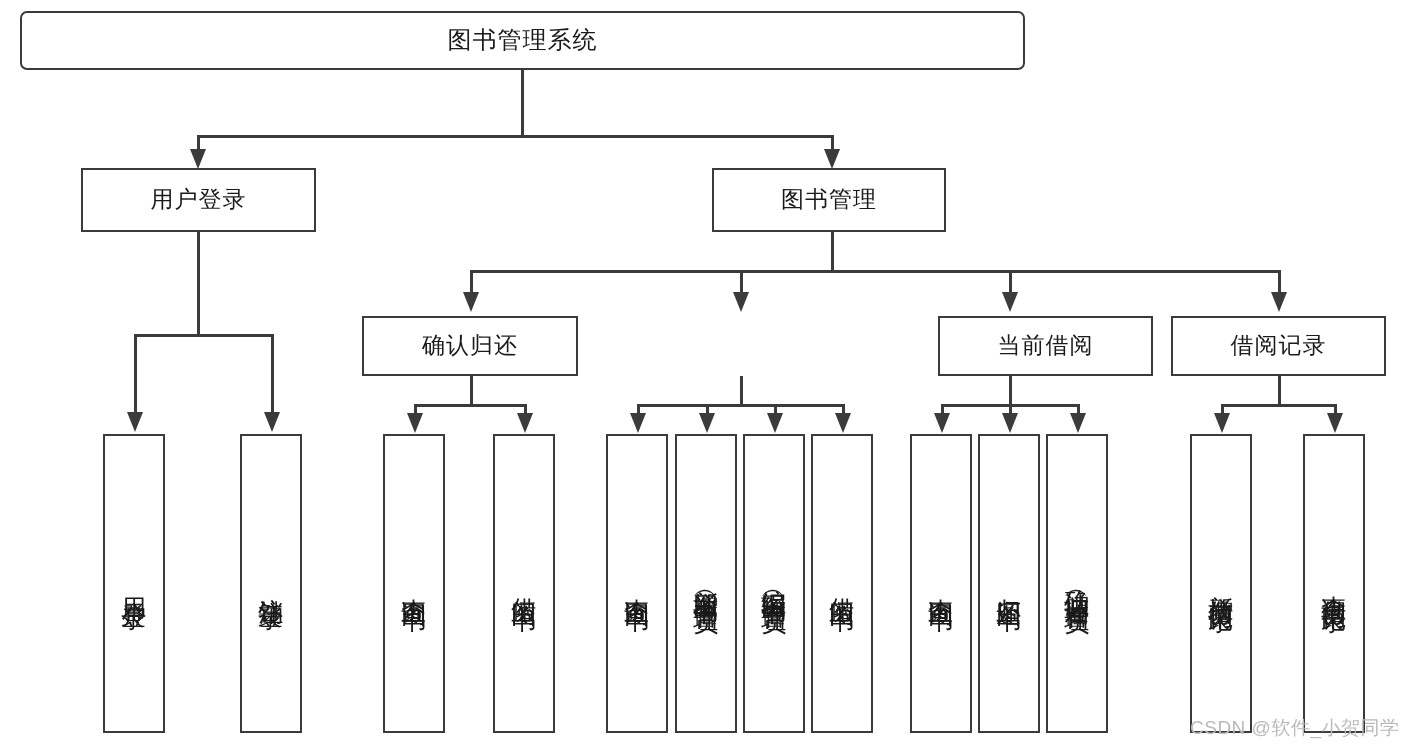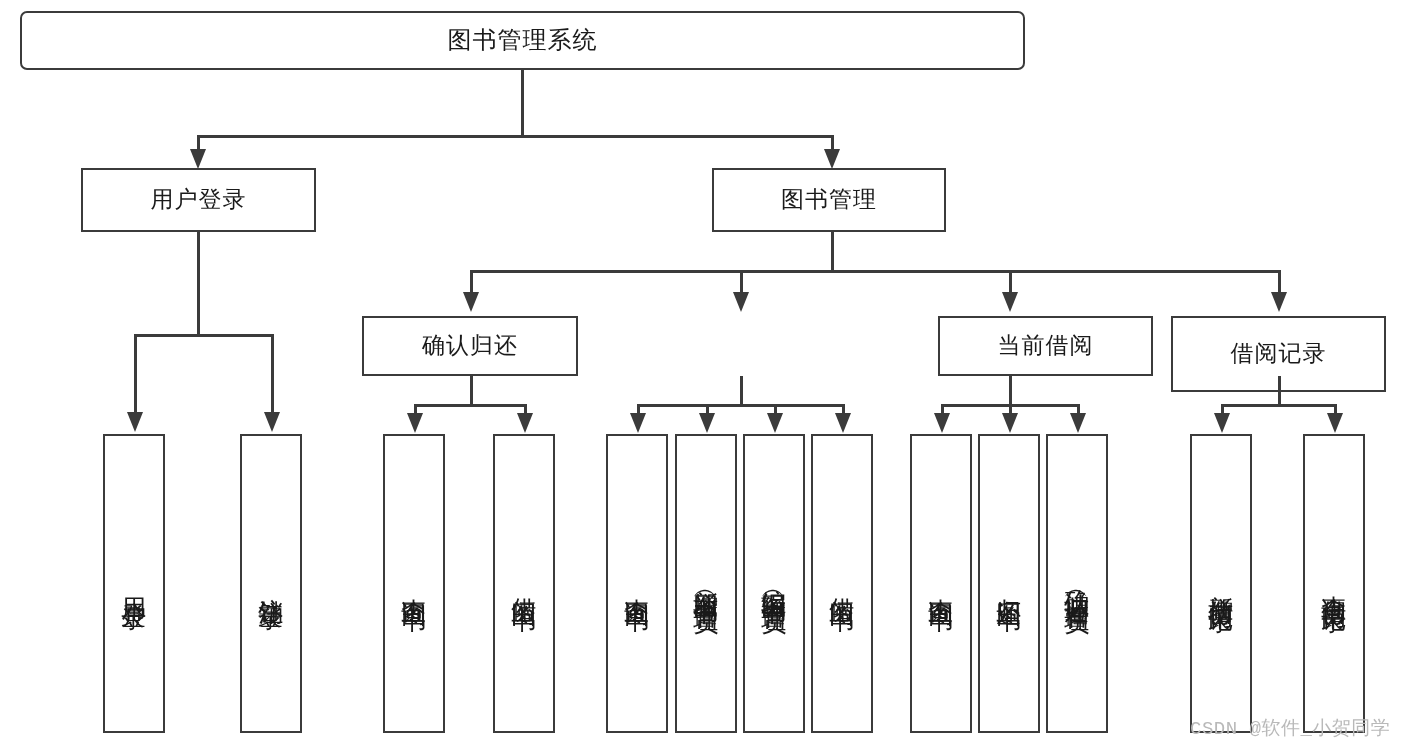--- a/index.html
+++ b/index.html
@@ -119,21 +119,21 @@
   <div class="arrow" style="left:1002px; top:292px;"></div>
   <div class="edge v" style="left:1278px; top:270px; height:24px;"></div>
   <div class="arrow" style="left:1271px; top:292px;"></div>
 
   <div class="node horiz" style="left:362px; top:316px; width:216px; height:60px;">
     <span>确认归还</span>
   </div>
   <div class="node horiz" style="left:902px; top:316px; width:215px; height:60px;margin-left:36px;">
     <span>当前借阅</span>
   </div>
-  <div class="node horiz" style="left:1171px; top:316px; width:215px; height:76px;">
+  <div class="node horiz" style="left:1171px; top:316px; width:215px; height:60px;">
     <span>借阅记录</span>
   </div>
 
   <div class="edge v" style="left:470px; top:376px; height:30px;"></div>
   <div class="edge h" style="left:414px; top:404px; width:113px;"></div>
   <div class="edge v" style="left:414px; top:404px; height:14px;"></div>
   <div class="arrow" style="left:407px; top:413px;"></div>
   <div class="edge v" style="left:524px; top:404px; height:14px;"></div>
   <div class="arrow" style="left:517px; top:413px;"></div>
 
@@ -201,17 +201,17 @@
     <span class="vtext">确认归还（管理员）</span>
   </div>
 
   <div class="node vert" style="left:1190px; top:434px; width:62px; height:299px;">
     <span class="vtext">新增借阅记录</span>
   </div>
   <div class="node vert" style="left:1303px; top:434px; width:62px; height:299px;">
     <span class="vtext">查询借阅记录</span>
   </div>
 
-  <div id="watermark" style="left:1190px; top:715px;font-family:Liberation Mono, monospace;">
+  <div id="watermark" style="left:1190px; top:715px;">
     <span>CSDN @软件_小贺同学</span>
   </div>
 
 </div>
 
 </body></html>

